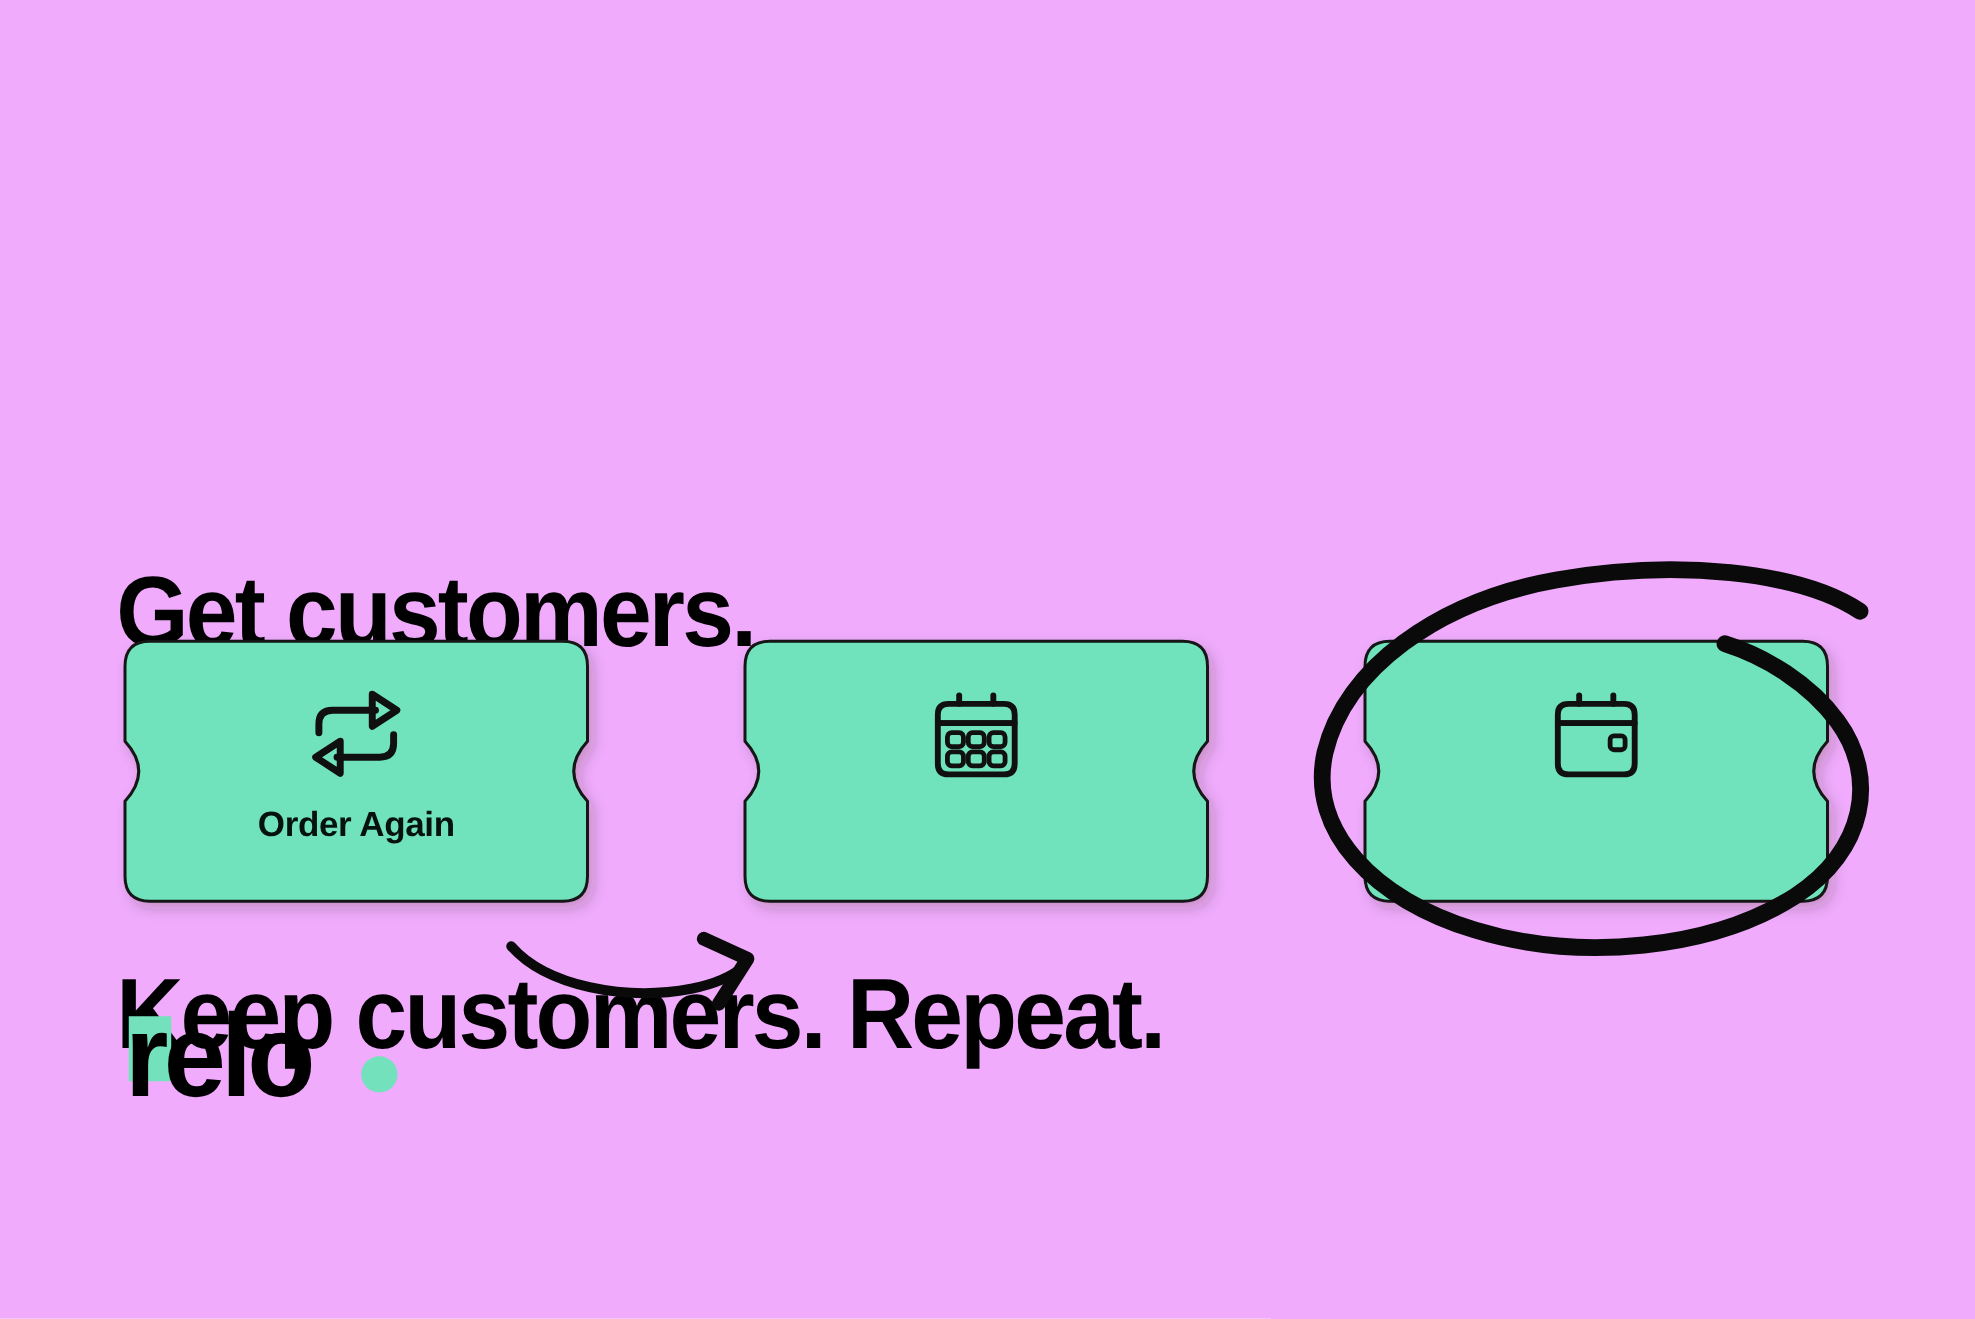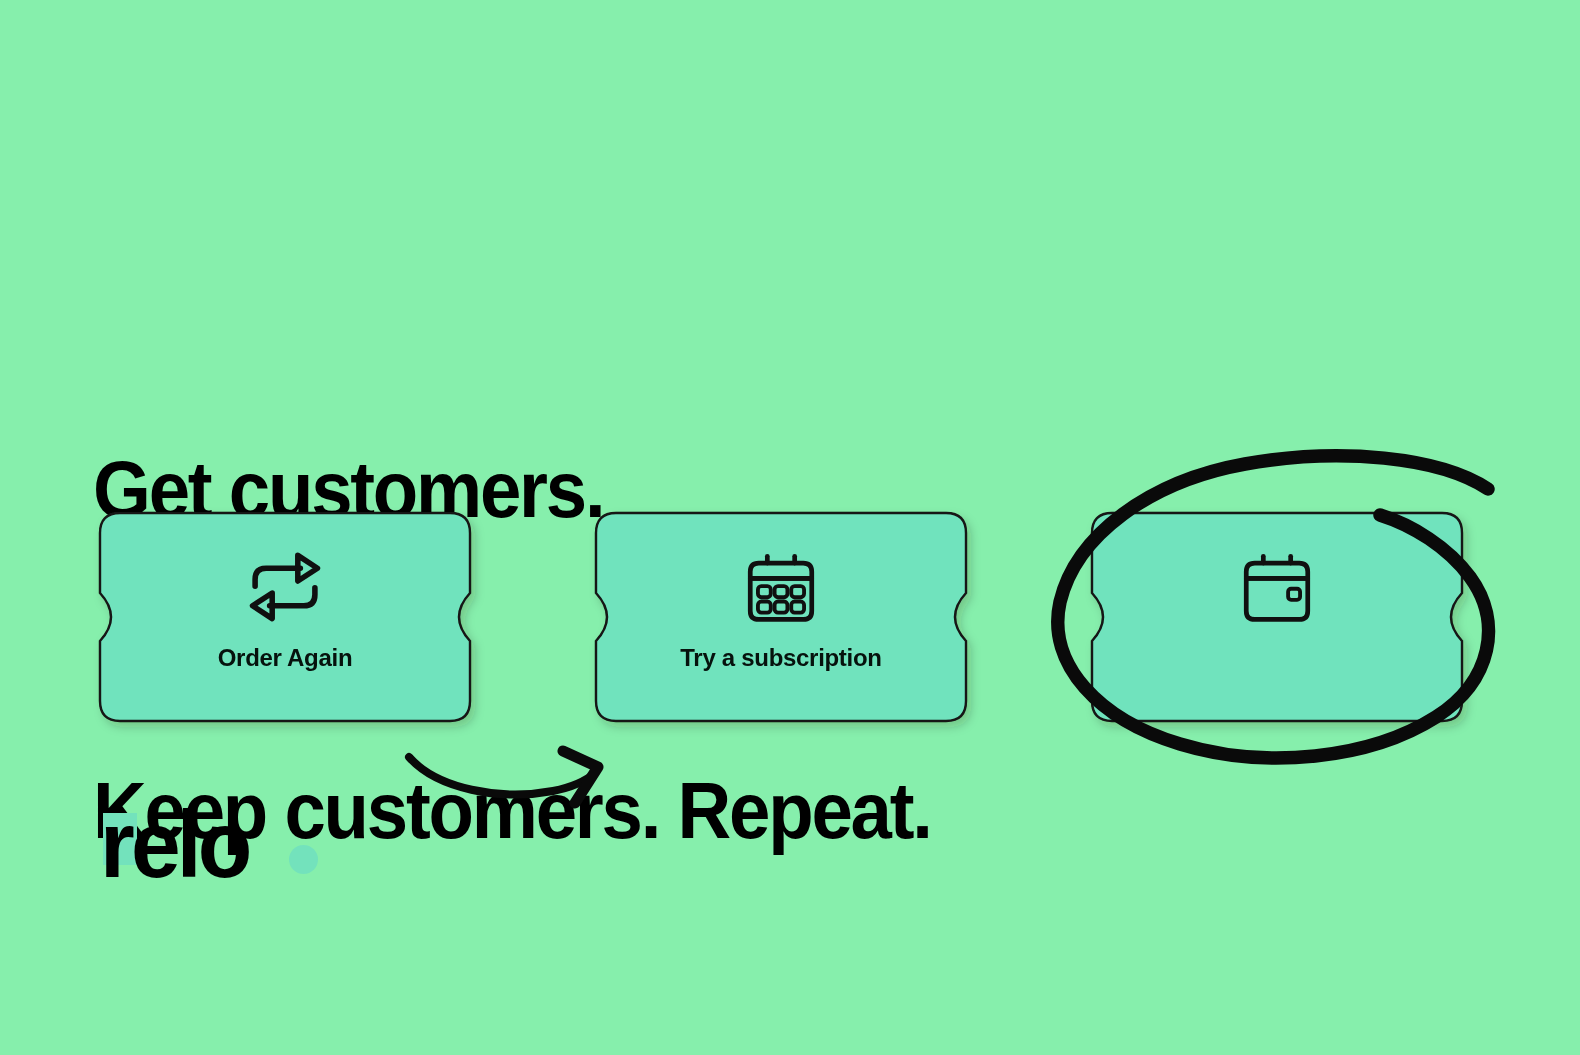--- a/index.html
+++ b/index.html
@@ -12,21 +12,21 @@
     background: #FDF8F4;
     font-family: "Liberation Sans", sans-serif;
     overflow: hidden;
     position: relative;
   }
 
   #stage {
     position: relative;
     width: 1580px;
     height: 1055px;
-    background: #86efac;
+    background: #f0abfc;
   }
 
   
   .headline {
     position: absolute;
     left: 93px;
     top: 222px;
     width: 1330px;
     color: #000000;
     font-family: "Liberation Sans", sans-serif;
@@ -91,21 +91,21 @@
     width: 82px;
     height: 82px;
     display: block;
   }
 
   .ticket-label {
     margin-top: 16px;
     color: #06120D;
     font-family: "Liberation Sans", sans-serif;
     font-weight: 700;
-    font-size: 24px;
+    font-size: 28px;
     letter-spacing: -0.3px;
     white-space: nowrap;
   }
 
   
   .annotation {
     position: absolute;
     pointer-events: none;
   }
   #circle-annotation {
@@ -213,21 +213,20 @@
 
           <path d="M 12 38 L 84 38 L 84 76 Q 84 86 74 86 L 22 86 Q 12 86 12 76 Z" stroke="#101010" stroke-width="5.5" stroke-linejoin="round" fill="none"></path>
 
           <rect x="21" y="47" width="15" height="13" rx="4" stroke="#101010" stroke-width="4.5" fill="none"></rect>
           <rect x="40.5" y="47" width="15" height="13" rx="4" stroke="#101010" stroke-width="4.5" fill="none"></rect>
           <rect x="60" y="47" width="15" height="13" rx="4" stroke="#101010" stroke-width="4.5" fill="none"></rect>
           <rect x="21" y="65" width="15" height="13" rx="4" stroke="#101010" stroke-width="4.5" fill="none"></rect>
           <rect x="40.5" y="65" width="15" height="13" rx="4" stroke="#101010" stroke-width="4.5" fill="none"></rect>
           <rect x="60" y="65" width="15" height="13" rx="4" stroke="#101010" stroke-width="4.5" fill="none"></rect>
         </svg>
-        <div class="ticket-label">Try a subscription</div>
       </div>
     </div>
 
     <div class="ticket c2">
       <svg class="ticket-svg" viewBox="0 0 370 208" xmlns="http://www.w3.org/2000/svg">
         <defs>
           <filter id="cardshadow3" x="-12%" y="-12%" width="130%" height="130%">
             <feDropShadow dx="4" dy="5" stdDeviation="5" flood-color="#2a2018" flood-opacity="0.20"></feDropShadow>
           </filter>
         </defs>

